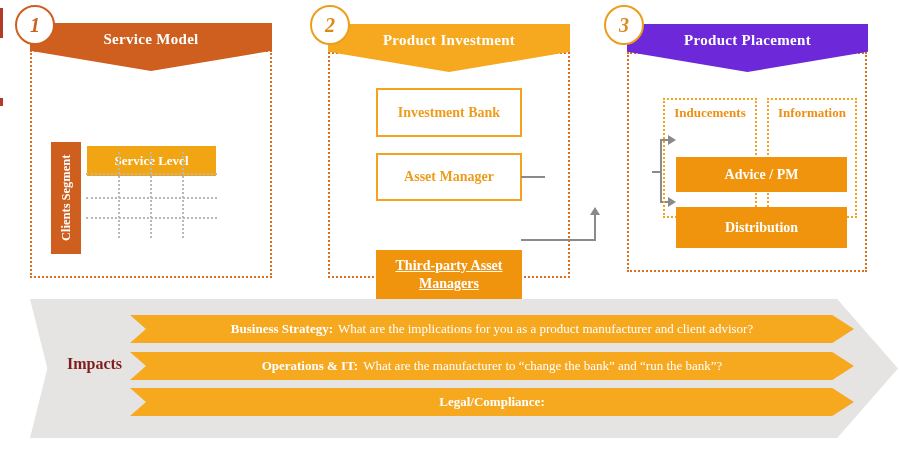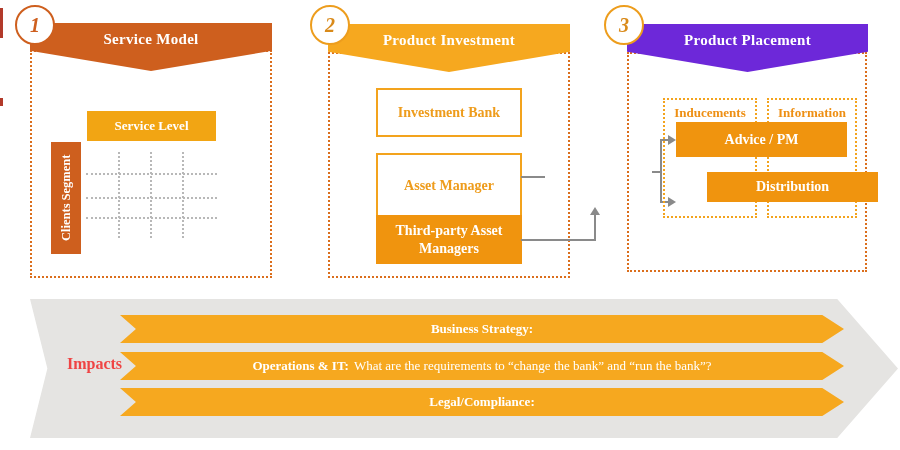--- a/index.html
+++ b/index.html
@@ -23,21 +23,21 @@
 
   
   .num-circle { position:absolute; width:40px; height:40px; border-radius:50%;
     background:#ffffff; text-align:center; line-height:36px;
     font-style:italic; font-weight:bold; font-size:20px; }
   .c1 { border:2px solid #ce5f1e; color:#ce5f1e; }
   .c23 { border:2px solid #ed9d1d; color:#d98a1a; }
 
   
   .solid-box { position:absolute; color:#ffffff; font-weight:bold;
-    display:flex; align-items:center; justify-content:center; text-align:center; }
+    display:flex; align-items:center; justify-content:center; text-align:center;margin-top:35px; }
   .bg-dark { background:#ce5f1e; }
   .bg-amber { background:#f2a513; }
   .bg-orange { background:#f0940e; }
 
   
   .outline-box { position:absolute; background:#ffffff; border:2px solid #f3a31d;
     color:#ee9c1c; font-weight:bold; font-size:14px;
     display:flex; align-items:center; justify-content:center; }
 
   
@@ -62,22 +62,22 @@
     border-bottom:8px solid #8a8a8a; }
   .arrow-right { position:absolute; width:0; height:0;
     border-top:5px solid transparent; border-bottom:5px solid transparent;
     border-left:8px solid #8a8a8a; }
 
   
   .gray-shape { position:absolute; left:30px; top:299px; width:868px; height:139px;
     background:#e5e4e2;
     clip-path:polygon(0 0, 93% 0, 100% 50%, 93% 100%, 0 100%, 2% 50%); }
   .impacts-label { position:absolute; left:42px; top:355px; width:105px;
-    color:#ef4444; font-weight:bold; font-size:16px; text-align:center; }
-  .impact-bar { position:absolute; left:120px; width:724px; height:28px;
+    color:#7f1d1d; font-weight:bold; font-size:16px; text-align:center; }
+  .impact-bar { position:absolute; left:130px; width:724px; height:28px;
     background:#f6a81f; color:#ffffff; font-size:13px;
     clip-path:polygon(0 0, 97% 0, 100% 50%, 97% 100%, 0 100%, 2.2% 50%);
     display:flex; align-items:center; justify-content:center;
     padding:0 30px; white-space:nowrap; }
   .impact-bar .prefix { font-weight:bold; }
   .impact-bar .rest { margin-left:5px; }
 </style>
 </head>
 <body>
 
@@ -105,22 +105,22 @@
   </div>
 
   <div>
     <div class="dotted-frame" style="left:328px;top:52px;width:242px;height:226px;"></div>
     <div class="banner b2" style="left:328px;top:24px;width:242px;">
       <span>Product Investment</span>
     </div>
     <div class="num-circle c23" style="left:310px;top:5px;">2</div>
 
     <div class="outline-box" style="left:376px;top:88px;width:146px;height:49px;">Investment Bank</div>
-    <div class="outline-box" style="left:376px;top:153px;width:146px;height:66px;">Asset Manager</div>
-    <div class="solid-box bg-orange" style="left:376px;top:215px;width:146px;height:49px;font-size:14px;line-height:1.25;padding:0 14px;">Third-party Asset Managers</div>
+    <div class="outline-box" style="left:376px;top:153px;width:146px;height:48px;">Asset Manager</div>
+    <div class="solid-box bg-orange" style="left:376px;top:215px;width:146px;height:49px;font-size:14px;line-height:1.25;padding:0 14px;text-decoration:underline;">Third-party Asset Managers</div>
   </div>
 
 
   <div class="conn-h" style="left:521px;top:176px;width:24px;"></div>
   <div class="conn-h" style="left:521px;top:239px;width:75px;"></div>
   <div class="conn-v" style="left:594px;top:214px;height:26px;"></div>
   <div class="arrow-up" style="left:590px;top:207px;"></div>
   <div class="conn-h" style="left:652px;top:171px;width:9px;"></div>
   <div class="conn-v" style="left:660px;top:139px;height:63px;"></div>
   <div class="conn-h" style="left:660px;top:139px;width:9px;"></div>
@@ -136,32 +136,33 @@
     <div class="num-circle c23" style="left:604px;top:5px;">3</div>
 
     <div class="dotted-col" style="left:663px;top:98px;width:94px;height:120px;">
       <span class="col-label">Inducements</span>
     </div>
     <div class="dotted-col" style="left:767px;top:98px;width:90px;height:120px;">
       <span class="col-label">Information</span>
     </div>
 
     <div class="solid-box bg-orange" style="left:676px;top:122px;width:171px;height:35px;font-size:14px;">Advice / PM</div>
-    <div class="solid-box bg-orange" style="left:707px;top:172px;width:171px;height:30px;font-size:14px;">Distribution</div>
+    <div class="solid-box bg-orange" style="left:676px;top:172px;width:171px;height:41px;font-size:14px;">Distribution</div>
   </div>
 
   <div>
     <div class="gray-shape"></div>
     <div class="impacts-label">Impacts</div>
 
     <div class="impact-bar" style="top:315px;">
       <span class="prefix">Business Strategy:</span>
+      <span class="rest">What are the implications for you as a product manufacturer and client advisor?</span>
     </div>
     <div class="impact-bar" style="top:352px;">
       <span class="prefix">Operations &amp; IT:</span>
-      <span class="rest">What are the requirements to “change the bank” and “run the bank”?</span>
+      <span class="rest">What are the manufacturer to “change the bank” and “run the bank”?</span>
     </div>
     <div class="impact-bar" style="top:388px;">
       <span class="prefix">Legal/Compliance:</span>
     </div>
   </div>
 
 </div>
 
 </body></html>

